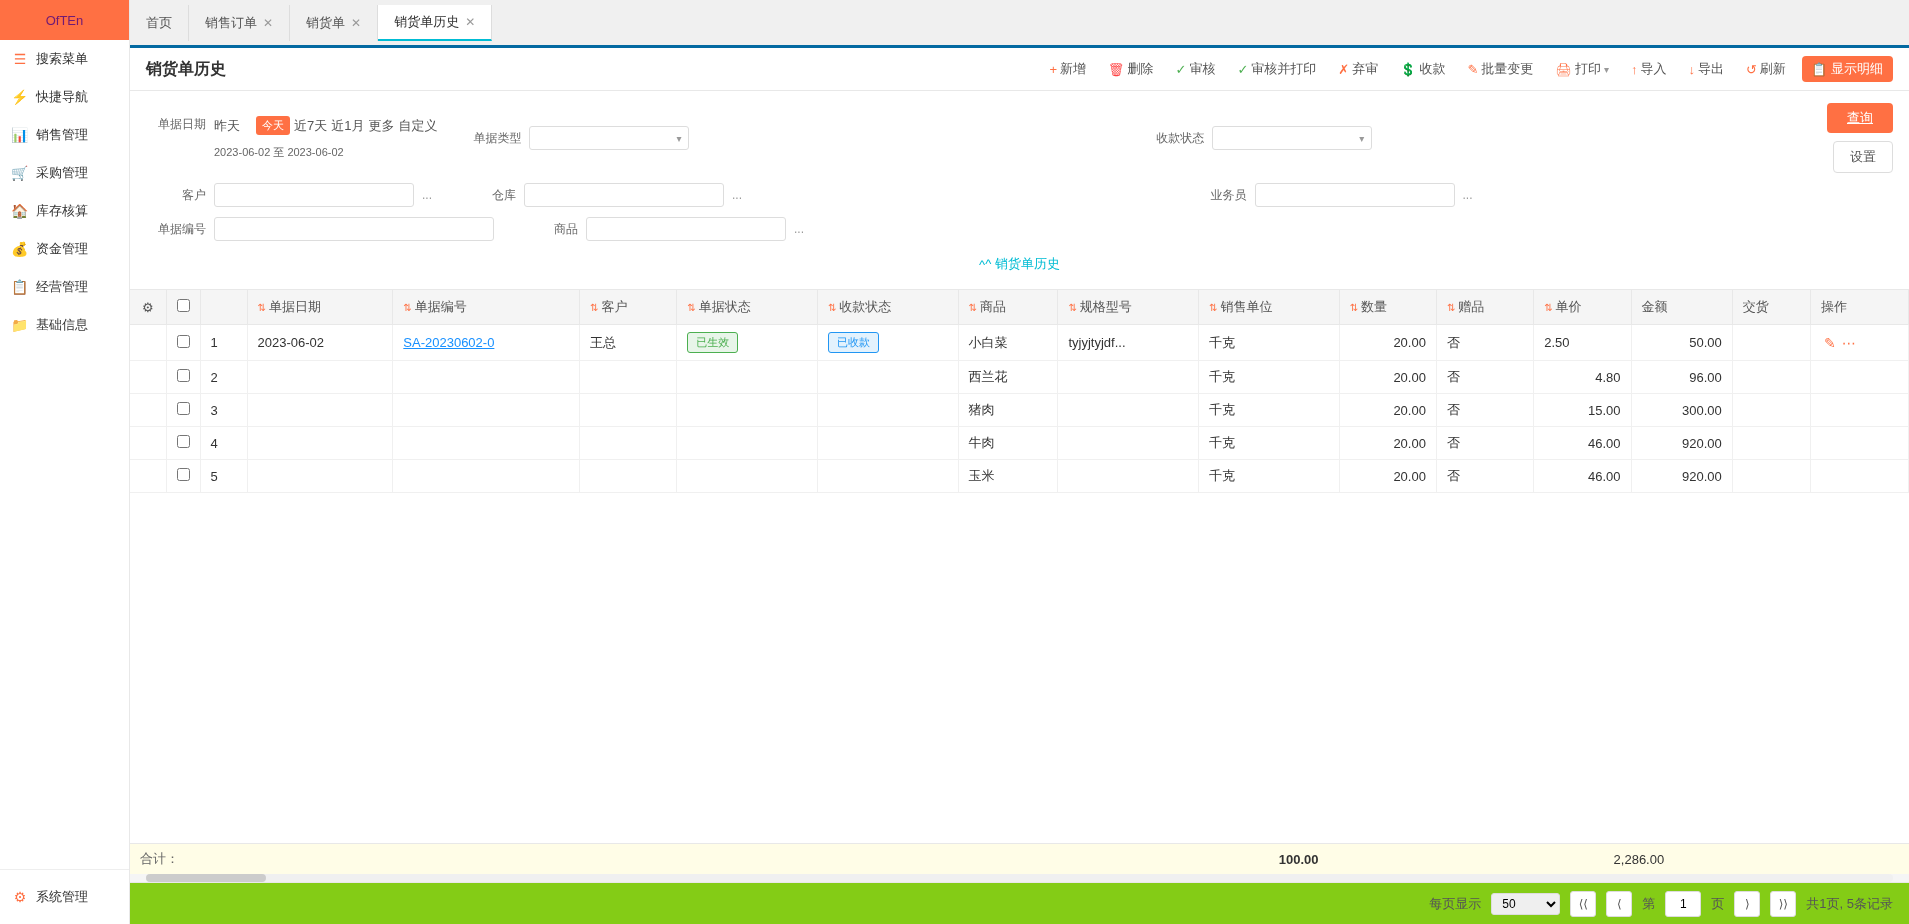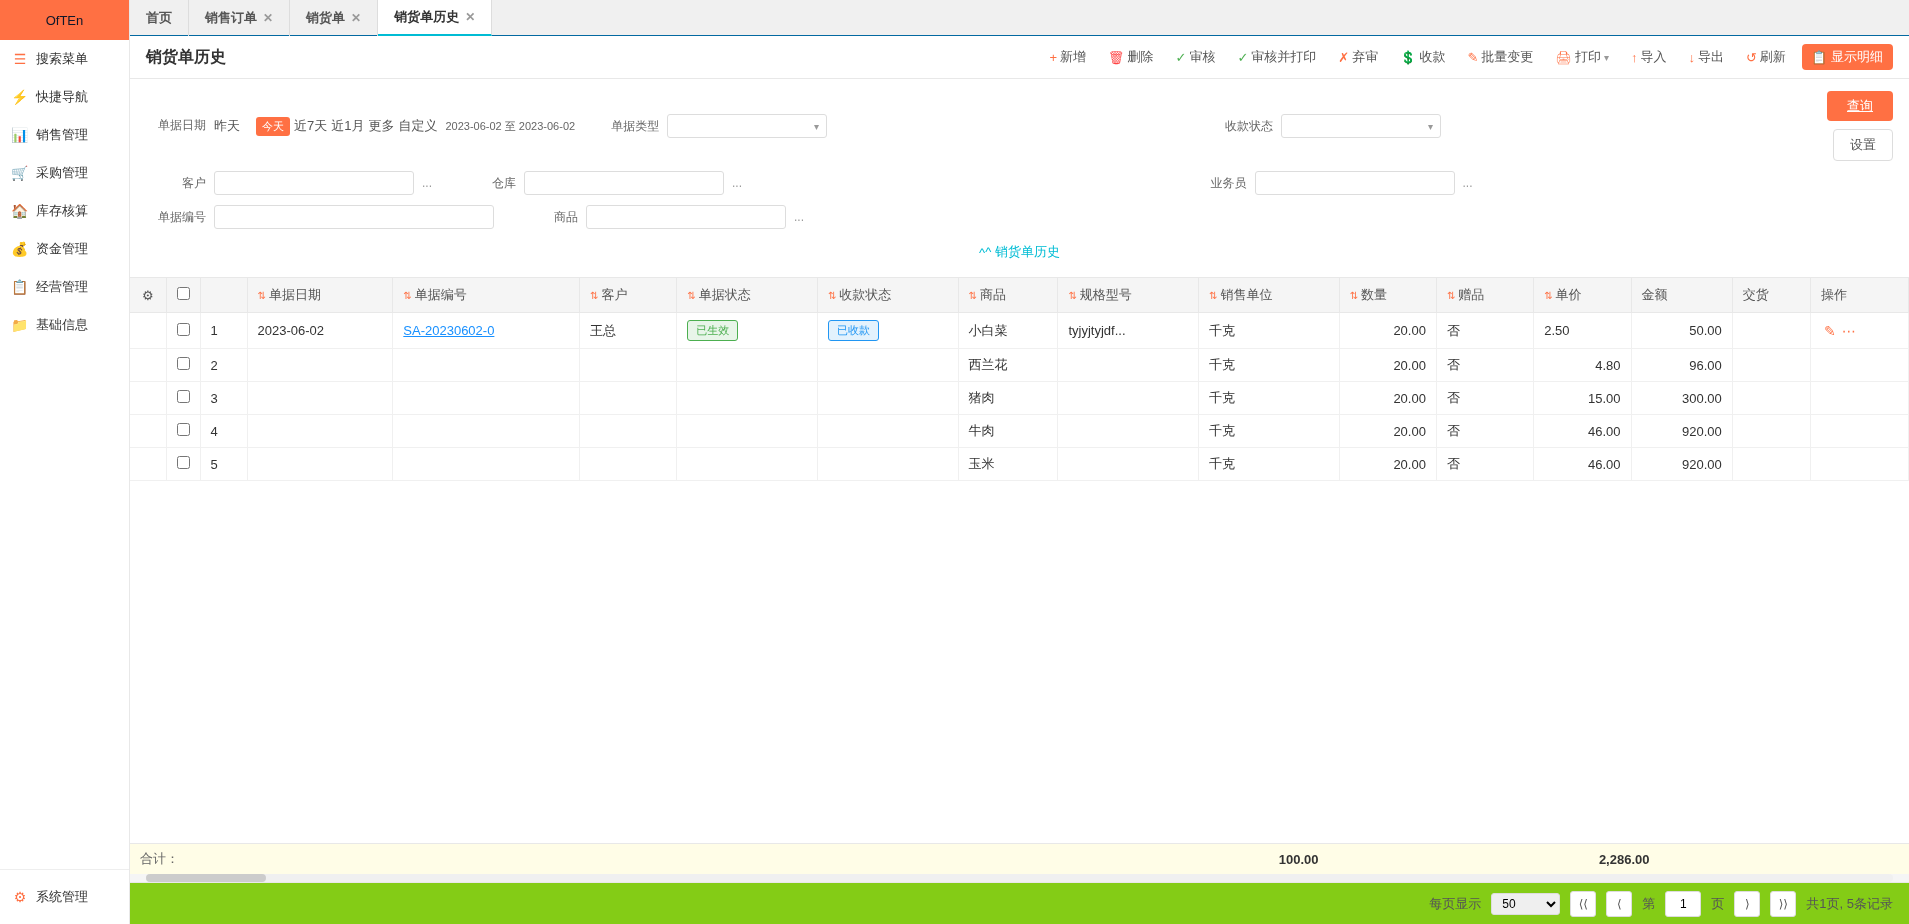--- a/index.html
+++ b/index.html
@@ -1,30 +1,30 @@
 <!DOCTYPE html>
 <html><head>
   <meta charset="utf-8">
   <style>
     * { box-sizing: border-box; margin: 0; padding: 0; font-family: 'Microsoft YaHei', Arial, sans-serif; font-size: 13px; }
     body { display: flex; height: 924px; overflow: hidden; background: #f5f5f5; }
 
     
     .sidebar { width: 130px; background: #fff; border-right: 1px solid #e8e8e8; display: flex; flex-direction: column; height: 100%; }
-    .sidebar-logo { height: 40px; background: #ff7043; display: flex; align-items: center; justify-content: center; color: #0f172a; font-size: 12px; padding: 0 12px; }
+    .sidebar-logo { height: 40px; background: #ff7043; display: flex; align-items: center; justify-content: center; color: #701a75; font-size: 12px; padding: 0 12px; }
     .sidebar-item { display: flex; align-items: center; padding: 10px 12px; cursor: pointer; color: #333; gap: 8px; }
     .sidebar-item .icon { width: 16px; height: 16px; display: inline-flex; align-items: center; justify-content: center; color: #ff7043; font-size: 14px; }
     .sidebar-bottom { margin-top: auto; border-top: 1px solid #eee; padding: 8px 0; }
     .sidebar-bottom .sidebar-item { font-size: 12px; }
 
     
     .main { flex: 1; display: flex; flex-direction: column; overflow: hidden; }
 
     
-    .tabs-bar { height: 36px; background: #f0f0f0; display: flex; align-items: center; border-bottom: 1px solid #0369a1; font-weight: bold; }
+    .tabs-bar { height: 48px; background: #f0f0f0; display: flex; align-items: center; border-bottom: 3px solid #0369a1; }
     .tab { display: flex; align-items: center; padding: 0 16px; height: 36px; cursor: pointer; border-right: 1px solid #ddd; font-size: 13px; color: #555; gap: 6px; }
     .tab.active { background: #fff; color: #333; border-bottom: 2px solid #00bcd4; }
     .tab-close { font-size: 12px; color: #999; cursor: pointer; }
 
     
     .page-header { padding: 8px 16px; display: flex; align-items: center; justify-content: space-between; background: #fff; border-bottom: 1px solid #e8e8e8; }
     .page-title { font-size: 16px; font-weight: bold; color: #333; }
     .toolbar { display: flex; align-items: center; gap: 10px; }
     .toolbar-btn { display: flex; align-items: center; gap: 3px; cursor: pointer; color: #555; font-size: 12px; padding: 4px 6px; border-radius: 3px; }
     .toolbar-btn .btn-icon { font-size: 13px; color: #ff7043; }
@@ -39,21 +39,21 @@
     .filter-input { border: 1px solid #ddd; border-radius: 3px; padding: 4px 8px; font-size: 12px; color: #333; min-width: 120px; background: #fff; }
     .filter-input-wide { min-width: 200px; }
     .filter-select { border: 1px solid #ddd; border-radius: 3px; padding: 4px 28px 4px 8px; font-size: 12px; color: #333; min-width: 160px; background: #fff; appearance: none; }
     .filter-select-wrap { position: relative; display: inline-block; }
     .filter-select-wrap::after { content: '▾'; position: absolute; right: 8px; top: 50%; transform: translateY(-50%); color: #999; pointer-events: none; font-size: 10px; }
     .date-shortcuts { display: flex; align-items: center; gap: 4px; font-size: 12px; }
     .date-shortcut { color: #555; cursor: pointer; }
     .date-shortcut.active { background: #ff7043; color: #fff; border-radius: 3px; padding: 2px 6px; font-size: 11px; margin-left: 12px; }
     .date-range { color: #666; font-size: 11px; margin-top: 2px; }
     .ellipsis-btn { color: #999; cursor: pointer; font-size: 12px; }
-    .filter-group-inner { display: flex; flex-direction: row; gap: 8px; }
+    .filter-group-inner { display: flex; flex-direction: column; gap: 8px; }
     .collapse-btn { display: flex; align-items: center; justify-content: center; color: #00bcd4; font-size: 12px; cursor: pointer; padding: 4px 0; }
     .query-btn { background: #ff7043; color: #fff; border: none; border-radius: 4px; padding: 6px 20px; cursor: pointer; font-size: 13px; text-decoration: underline; }
     .setting-btn { border: 1px solid #ddd; background: #fff; border-radius: 4px; padding: 6px 16px; cursor: pointer; font-size: 13px; color: #555; margin-top: 4px; }
     .filter-actions { display: flex; flex-direction: column; align-items: flex-end; gap: 4px; margin-left: auto; }
 
     
     .table-container { flex: 1; overflow: auto; background: #fff; margin: 0; }
     table { width: 100%; border-collapse: collapse; font-size: 12px; }
     table thead tr { background: #f5f5f5; }
     table thead th { padding: 8px 10px; text-align: left; color: #555; font-weight: normal; border-bottom: 1px solid #e8e8e8; border-right: 1px solid #e8e8e8; white-space: nowrap; }
@@ -478,21 +478,21 @@
       <span style="flex:1"></span>
       <span style="flex:1"></span>
       <span style="flex:1"></span>
       <span style="flex:1"></span>
       <span style="flex:1"></span>
       <span style="flex:1"></span>
       <span style="flex:1"></span>
       <span class="footer-cell" style="min-width:80px;text-align:right;font-weight:bold;">100.00</span>
       <span style="flex:1"></span>
       <span style="flex:1"></span>
-      <span class="footer-cell" style="min-width:100px;text-align:left;font-weight:bold;">2,286.00</span>
+      <span class="footer-cell" style="min-width:100px;text-align:center;font-weight:normal;">2,286.00</span>
       <span style="flex:1"></span>
       <span style="min-width:80px;"></span>
     </div>
   </div>
 
   <div class="scrollbar-track">
     <div class="scrollbar-thumb"></div>
   </div>
 
   <div class="pagination-bar">

